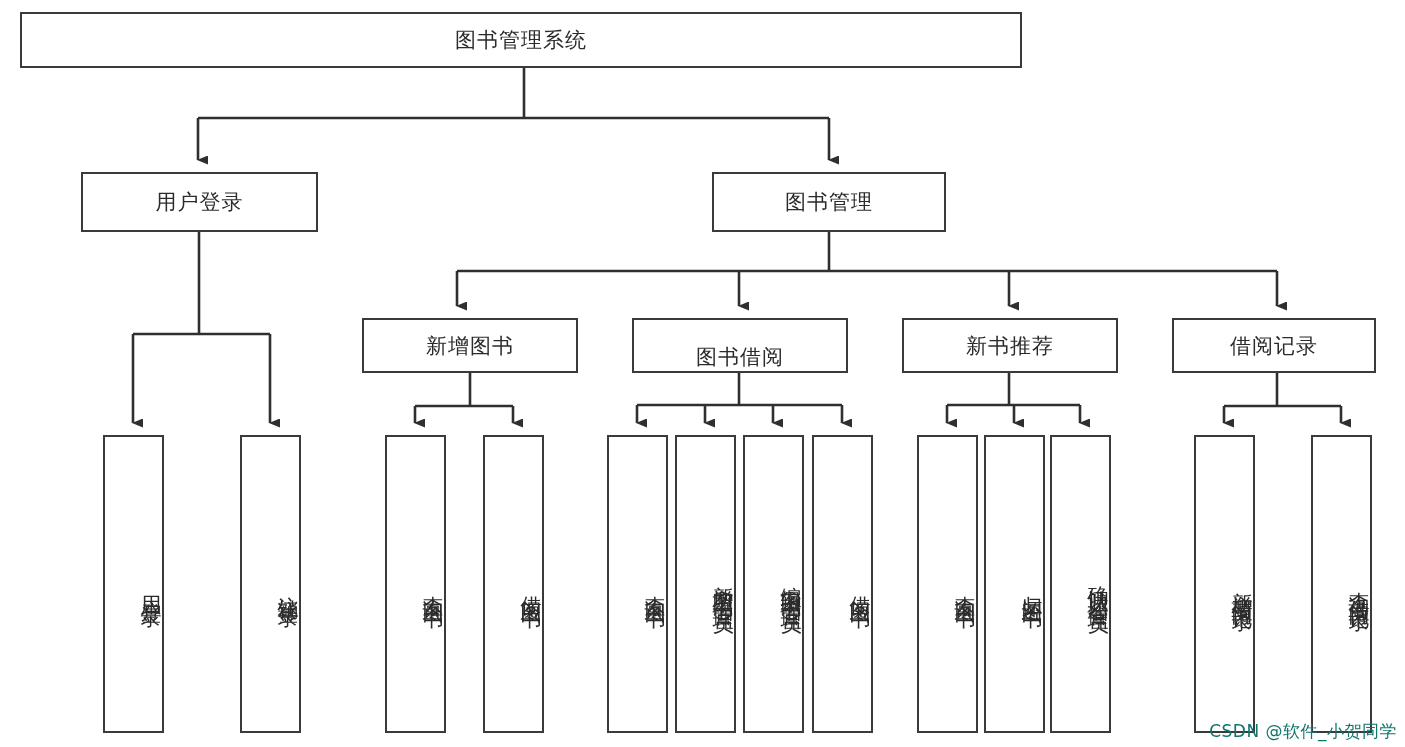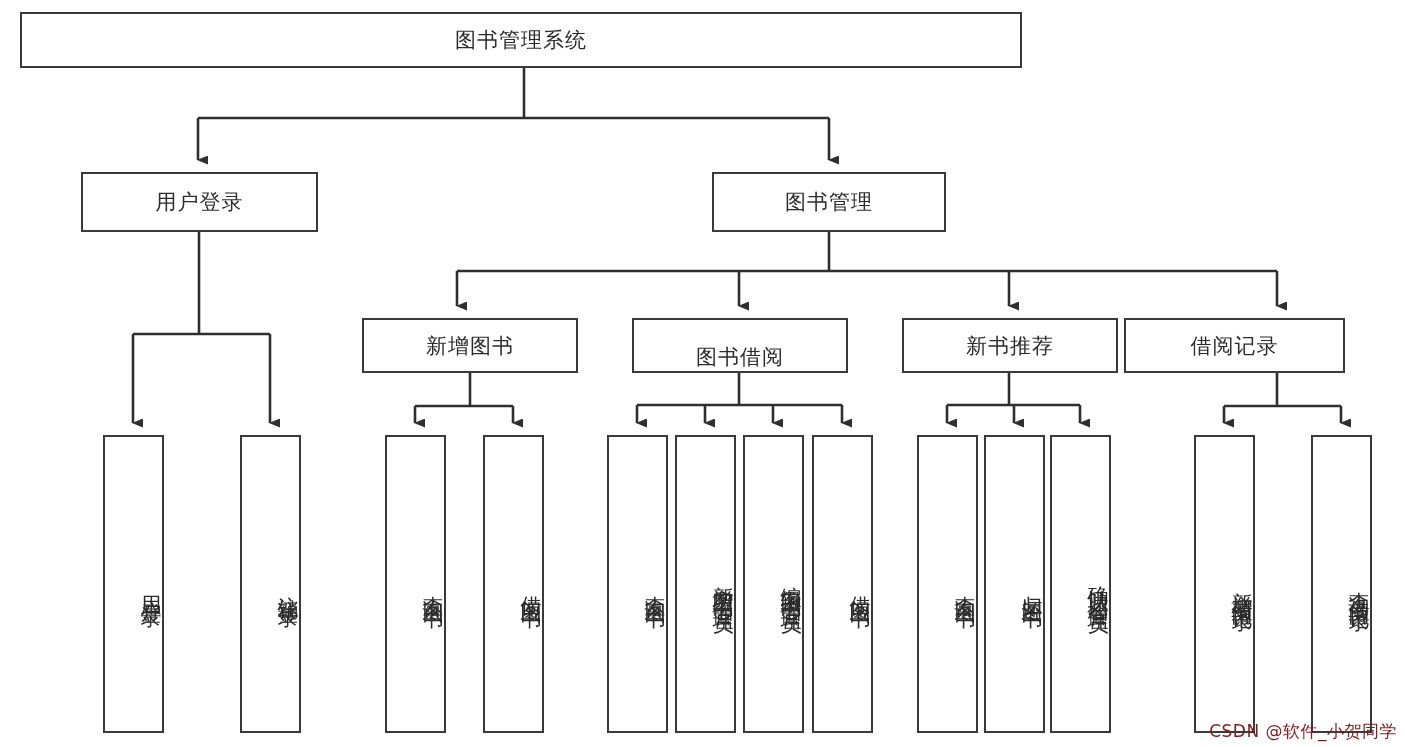--- a/index.html
+++ b/index.html
@@ -7,21 +7,21 @@
   #stage{position:relative;width:1405px;height:747px;background:#ffffff;overflow:hidden;}
   svg#wires{position:absolute;left:0;top:0;width:1405px;height:747px;pointer-events:none;}
   .node{position:absolute;box-sizing:border-box;background:#ffffff;
         border:2.5px solid #3a3a3a;display:flex;align-items:center;justify-content:center;}
   .node.h{font-size:21px;color:#2b2b2b;letter-spacing:1px;}
   .node.v{writing-mode:vertical-rl;text-orientation:upright;font-size:21px;
           color:#2b2b2b;letter-spacing:4px;line-height:1.05;padding-top:6px;
           align-items:flex-start;justify-content:center;}
   .node .lbl{display:block;white-space:nowrap;}
   .node.v .lbl{writing-mode:vertical-rl;text-orientation:upright;}
-  #watermark{position:absolute;right:8px;bottom:4px;font-size:17px;color:#7f1d1d;
+  #watermark{position:absolute;right:8px;bottom:4px;font-size:17px;color:#0f766e;
              letter-spacing:.5px;white-space:nowrap;}
 </style>
 </head>
 <body>
 
 <div id="stage">
 
   <svg id="wires" viewBox="0 0 1405 747">
     <defs>
       <marker id="ar" markerWidth="10" markerHeight="11" refX="4.5" refY="10" orient="auto" markerUnits="userSpaceOnUse">
@@ -85,21 +85,21 @@
 
   <div class="node h" style="left:362px;top:318px;width:216px;height:55px;">
     <span class="lbl">新增图书</span>
   </div>
   <div class="node h" style="left:632px;top:318px;width:216px;height:55px;align-items:flex-end;">
     <span class="lbl">图书借阅</span>
   </div>
   <div class="node h" style="left:902px;top:318px;width:216px;height:55px;">
     <span class="lbl">新书推荐</span>
   </div>
-  <div class="node h" style="left:1124px;top:318px;width:221px;height:55px;">
+  <div class="node h" style="left:1172px;top:318px;width:204px;height:55px;">
     <span class="lbl">借阅记录</span>
   </div>
 
   <div class="node v" style="left:103px;top:435px;width:61px;height:298px;">
     <span class="lbl">用户登录</span>
   </div>
   <div class="node v" style="left:240px;top:435px;width:61px;height:298px;">
     <span class="lbl">注销登录</span>
   </div>
 

